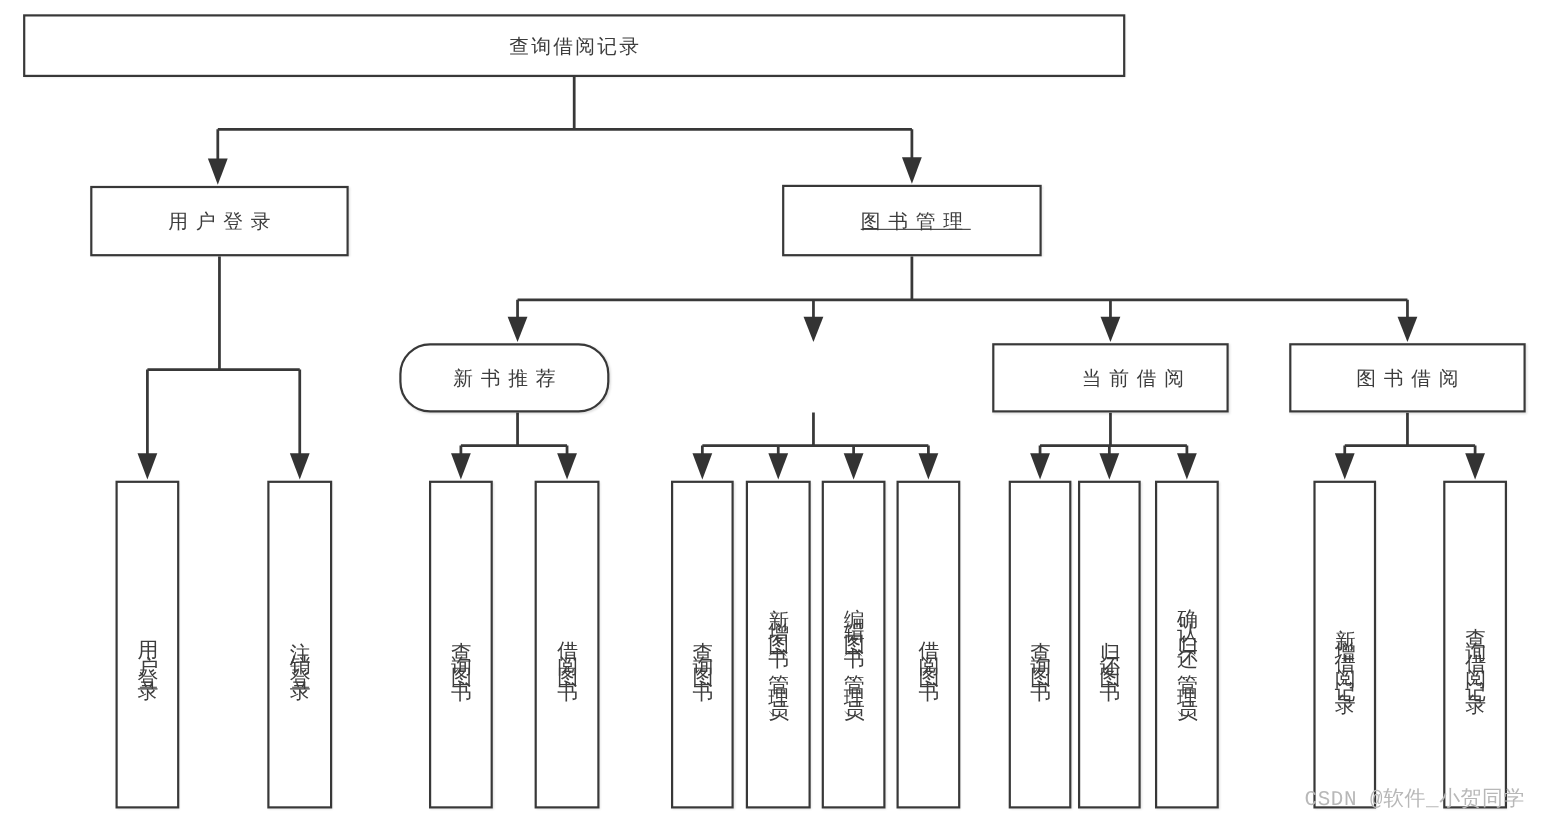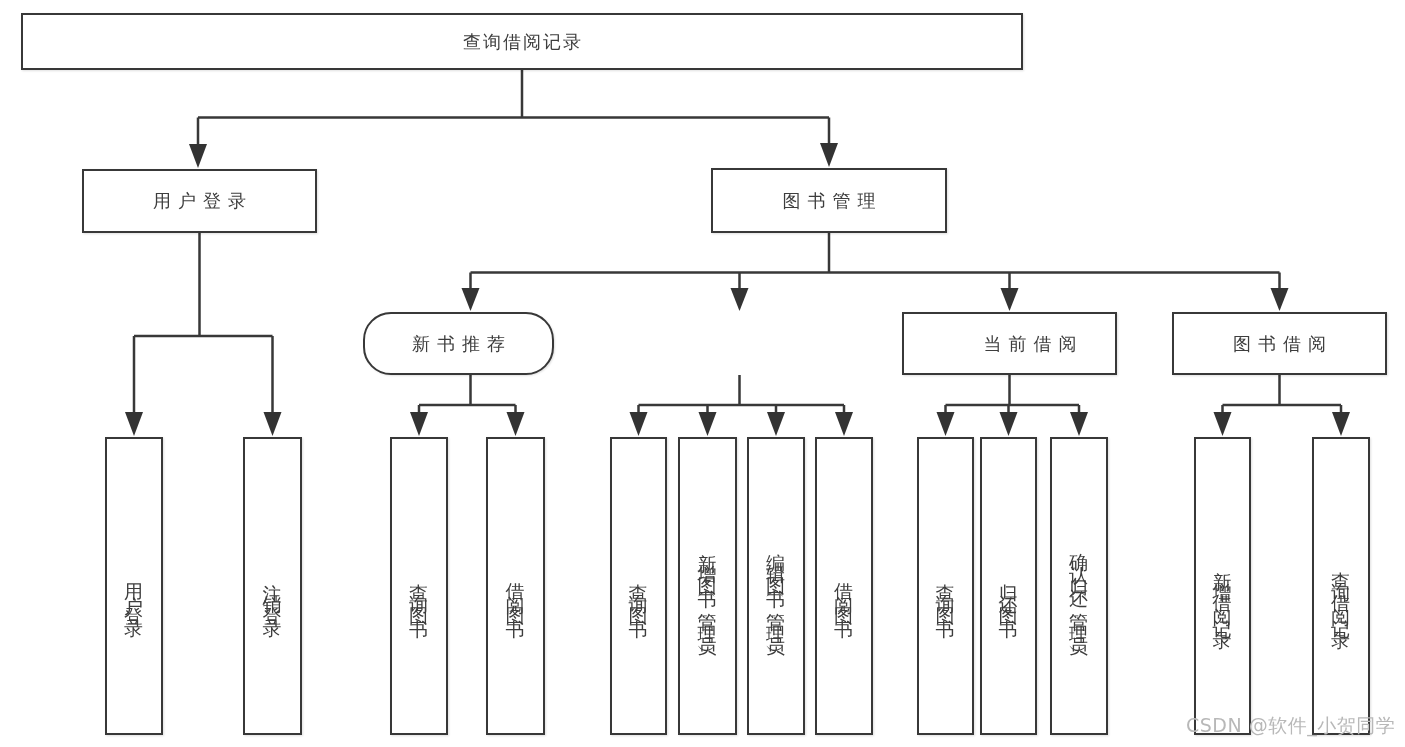--- a/index.html
+++ b/index.html
@@ -54,20 +54,21 @@
   }
   .watermark {
     position: absolute;
     left: 1186px;
     top: 713px;
     font-size: 19px;
     letter-spacing: 0.5px;
     color: #b8b8b8;
     z-index: 3;
     white-space: nowrap;
+    font-family: Liberation Mono, monospace;
   }
 </style>
 </head>
 <body>
 
 <div class="canvas">
 
   <svg class="connectors" viewBox="0 0 1405 747" xmlns="http://www.w3.org/2000/svg" aria-hidden="true">
     <g stroke="#383838" stroke-width="2.5" fill="none">
 
@@ -104,21 +105,21 @@
       <polygon points="999.5,412 1017.5,412 1008.5,436"></polygon>
       <polygon points="1070,412 1088,412 1079,436"></polygon>
       <polygon points="1213.5,412 1231.5,412 1222.5,436"></polygon>
       <polygon points="1332,412 1350,412 1341,436"></polygon>
     </g>
   </svg>
 
   <div class="node root-label" style="left:21px; top:13px; width:1002px; height:57px;">查询借阅记录</div>
 
   <div class="node h-label" style="left:82px; top:169px; width:235px; height:64px;">用户登录</div>
-  <div class="node h-label" style="left:711px; top:168px; width:236px; height:65px;">图书管理</div>
+  <div class="node h-label" style="left:711px; top:168px; width:236px; height:65px;text-decoration:underline;">图书管理</div>
 
   <div class="node h-label" style="left:363px; top:312px; width:191px; height:63px;border-radius:28px;">新书推荐</div>
   <div class="node h-label" style="left:902px; top:312px; width:215px; height:63px;padding-left:48px;">当前借阅</div>
   <div class="node h-label" style="left:1172px; top:312px; width:215px; height:63px;">图书借阅</div>
 
   <div class="node leaf" style="left:105px; top:437px; width:58px; height:298px;">
     <span class="vtext">用户登录</span>
   </div>
   <div class="node leaf" style="left:243px; top:437px; width:59px; height:298px;">
     <span class="vtext">注销登录</span>

